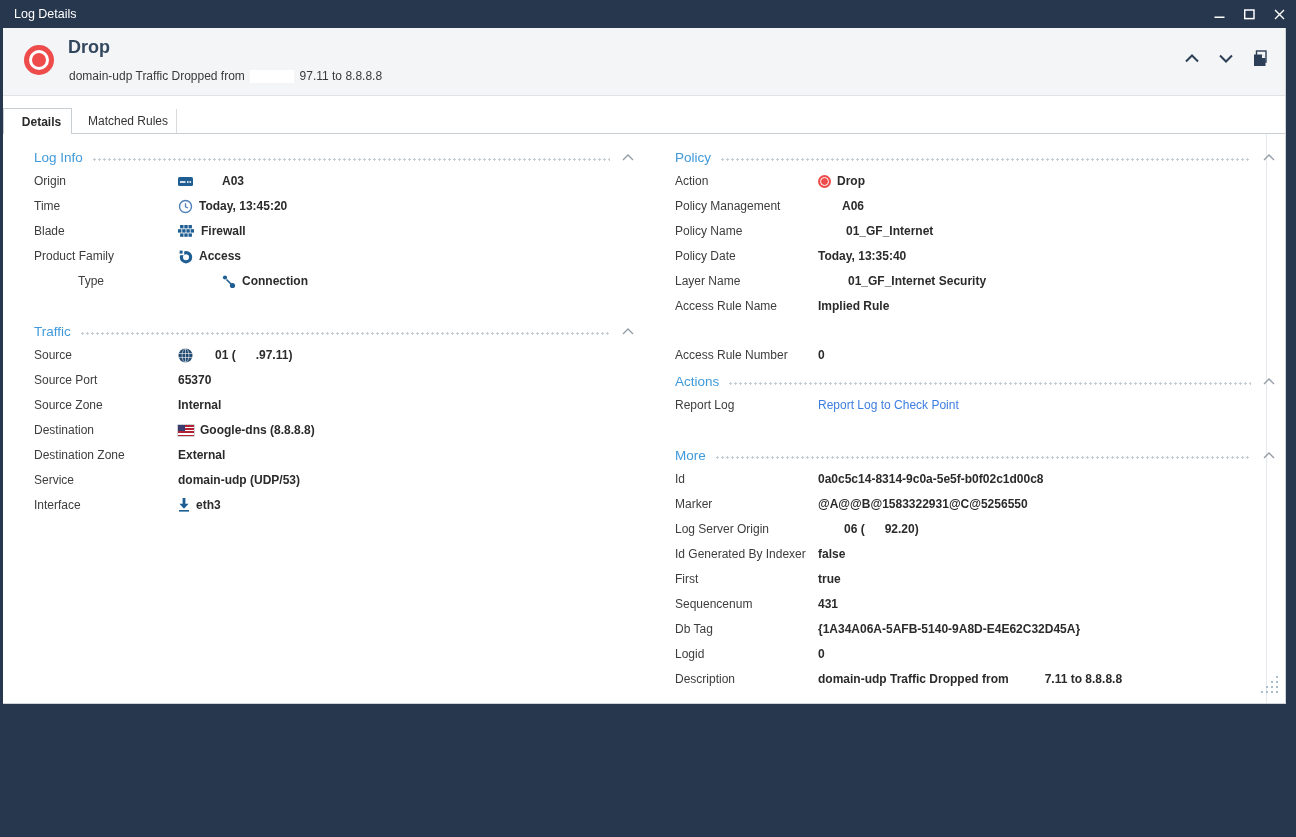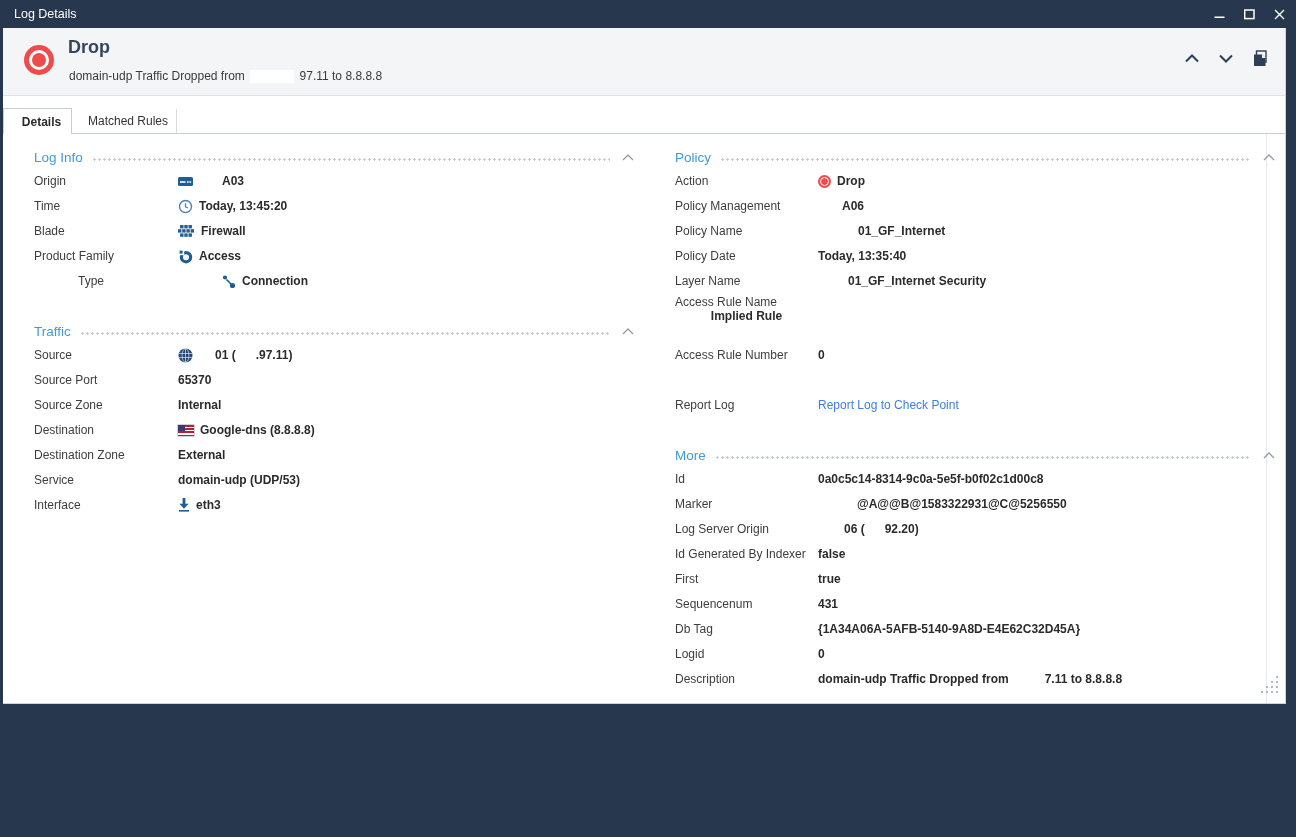--- a/index.html
+++ b/index.html
@@ -321,21 +321,21 @@
       </div>
 
       <div class="row col-r" style="left:672px; top:61px;">
         <div class="lbl">Policy Management</div>
         <div class="val">
           <span class="gap w24"></span>
           <span>A06</span>
         </div>
       </div>
 
-      <div class="row col-r" style="left:672px; top:86px;gap:12px;">
+      <div class="row col-r" style="left:672px; top:86px;">
         <div class="lbl">Policy Name</div>
         <div class="val">
           <span class="gap w28"></span>
           <span>01_GF_Internet</span>
         </div>
       </div>
 
       <div class="row col-r" style="left:672px; top:111px;">
         <div class="lbl">Policy Date</div>
         <div class="val">
@@ -344,34 +344,43 @@
       </div>
 
       <div class="row col-r" style="left:672px; top:136px;">
         <div class="lbl">Layer Name</div>
         <div class="val">
           <span class="gap w30"></span>
           <span>01_GF_Internet Security</span>
         </div>
       </div>
 
-      <div class="row col-r" style="left:672px; top:161px;flex-direction:column;">
+      <div class="row col-r" style="left:672px; top:161px;">
         <div class="lbl">Access Rule Name</div>
         <div class="val">
           <span>Implied Rule</span>
         </div>
       </div>
 
       <div class="row col-r" style="left:672px; top:191px;margin-top:19px;">
         <div class="lbl">Access Rule Number</div>
         <div class="val">
           <span>0</span>
         </div>
       </div>
 
+      <div class="sec" style="left:672px; top:238px;">
+        <span class="t">Actions</span>
+        <span class="leader"></span>
+        <span class="chev">
+          <svg width="12" height="7" viewBox="0 0 12 7">
+              <path d="M1 6 L6 1 L11 6" fill="none" stroke="#939ca4" stroke-width="1.3"></path>
+            </svg>
+        </span>
+      </div>
 
       <div class="row col-r" style="left:672px; top:260px;">
         <div class="lbl">Report Log</div>
         <div class="val">
           <span class="link">Report Log to Check Point</span>
         </div>
       </div>
 
       <div class="sec" style="left:672px; top:312px;">
         <span class="t">More</span>
@@ -383,21 +392,21 @@
         </span>
       </div>
 
       <div class="row col-r" style="left:672px; top:334px;">
         <div class="lbl">Id</div>
         <div class="val">
           <span>0a0c5c14-8314-9c0a-5e5f-b0f02c1d00c8</span>
         </div>
       </div>
 
-      <div class="row col-r" style="left:672px; top:359px;gap:39px;">
+      <div class="row col-r" style="left:672px; top:359px;">
         <div class="lbl">Marker</div>
         <div class="val">
           <span>@A@@B@1583322931@C@5256550</span>
         </div>
       </div>
 
       <div class="row col-r" style="left:672px; top:384px;">
         <div class="lbl">Log Server Origin</div>
         <div class="val">
           <span class="gap w26"></span>

